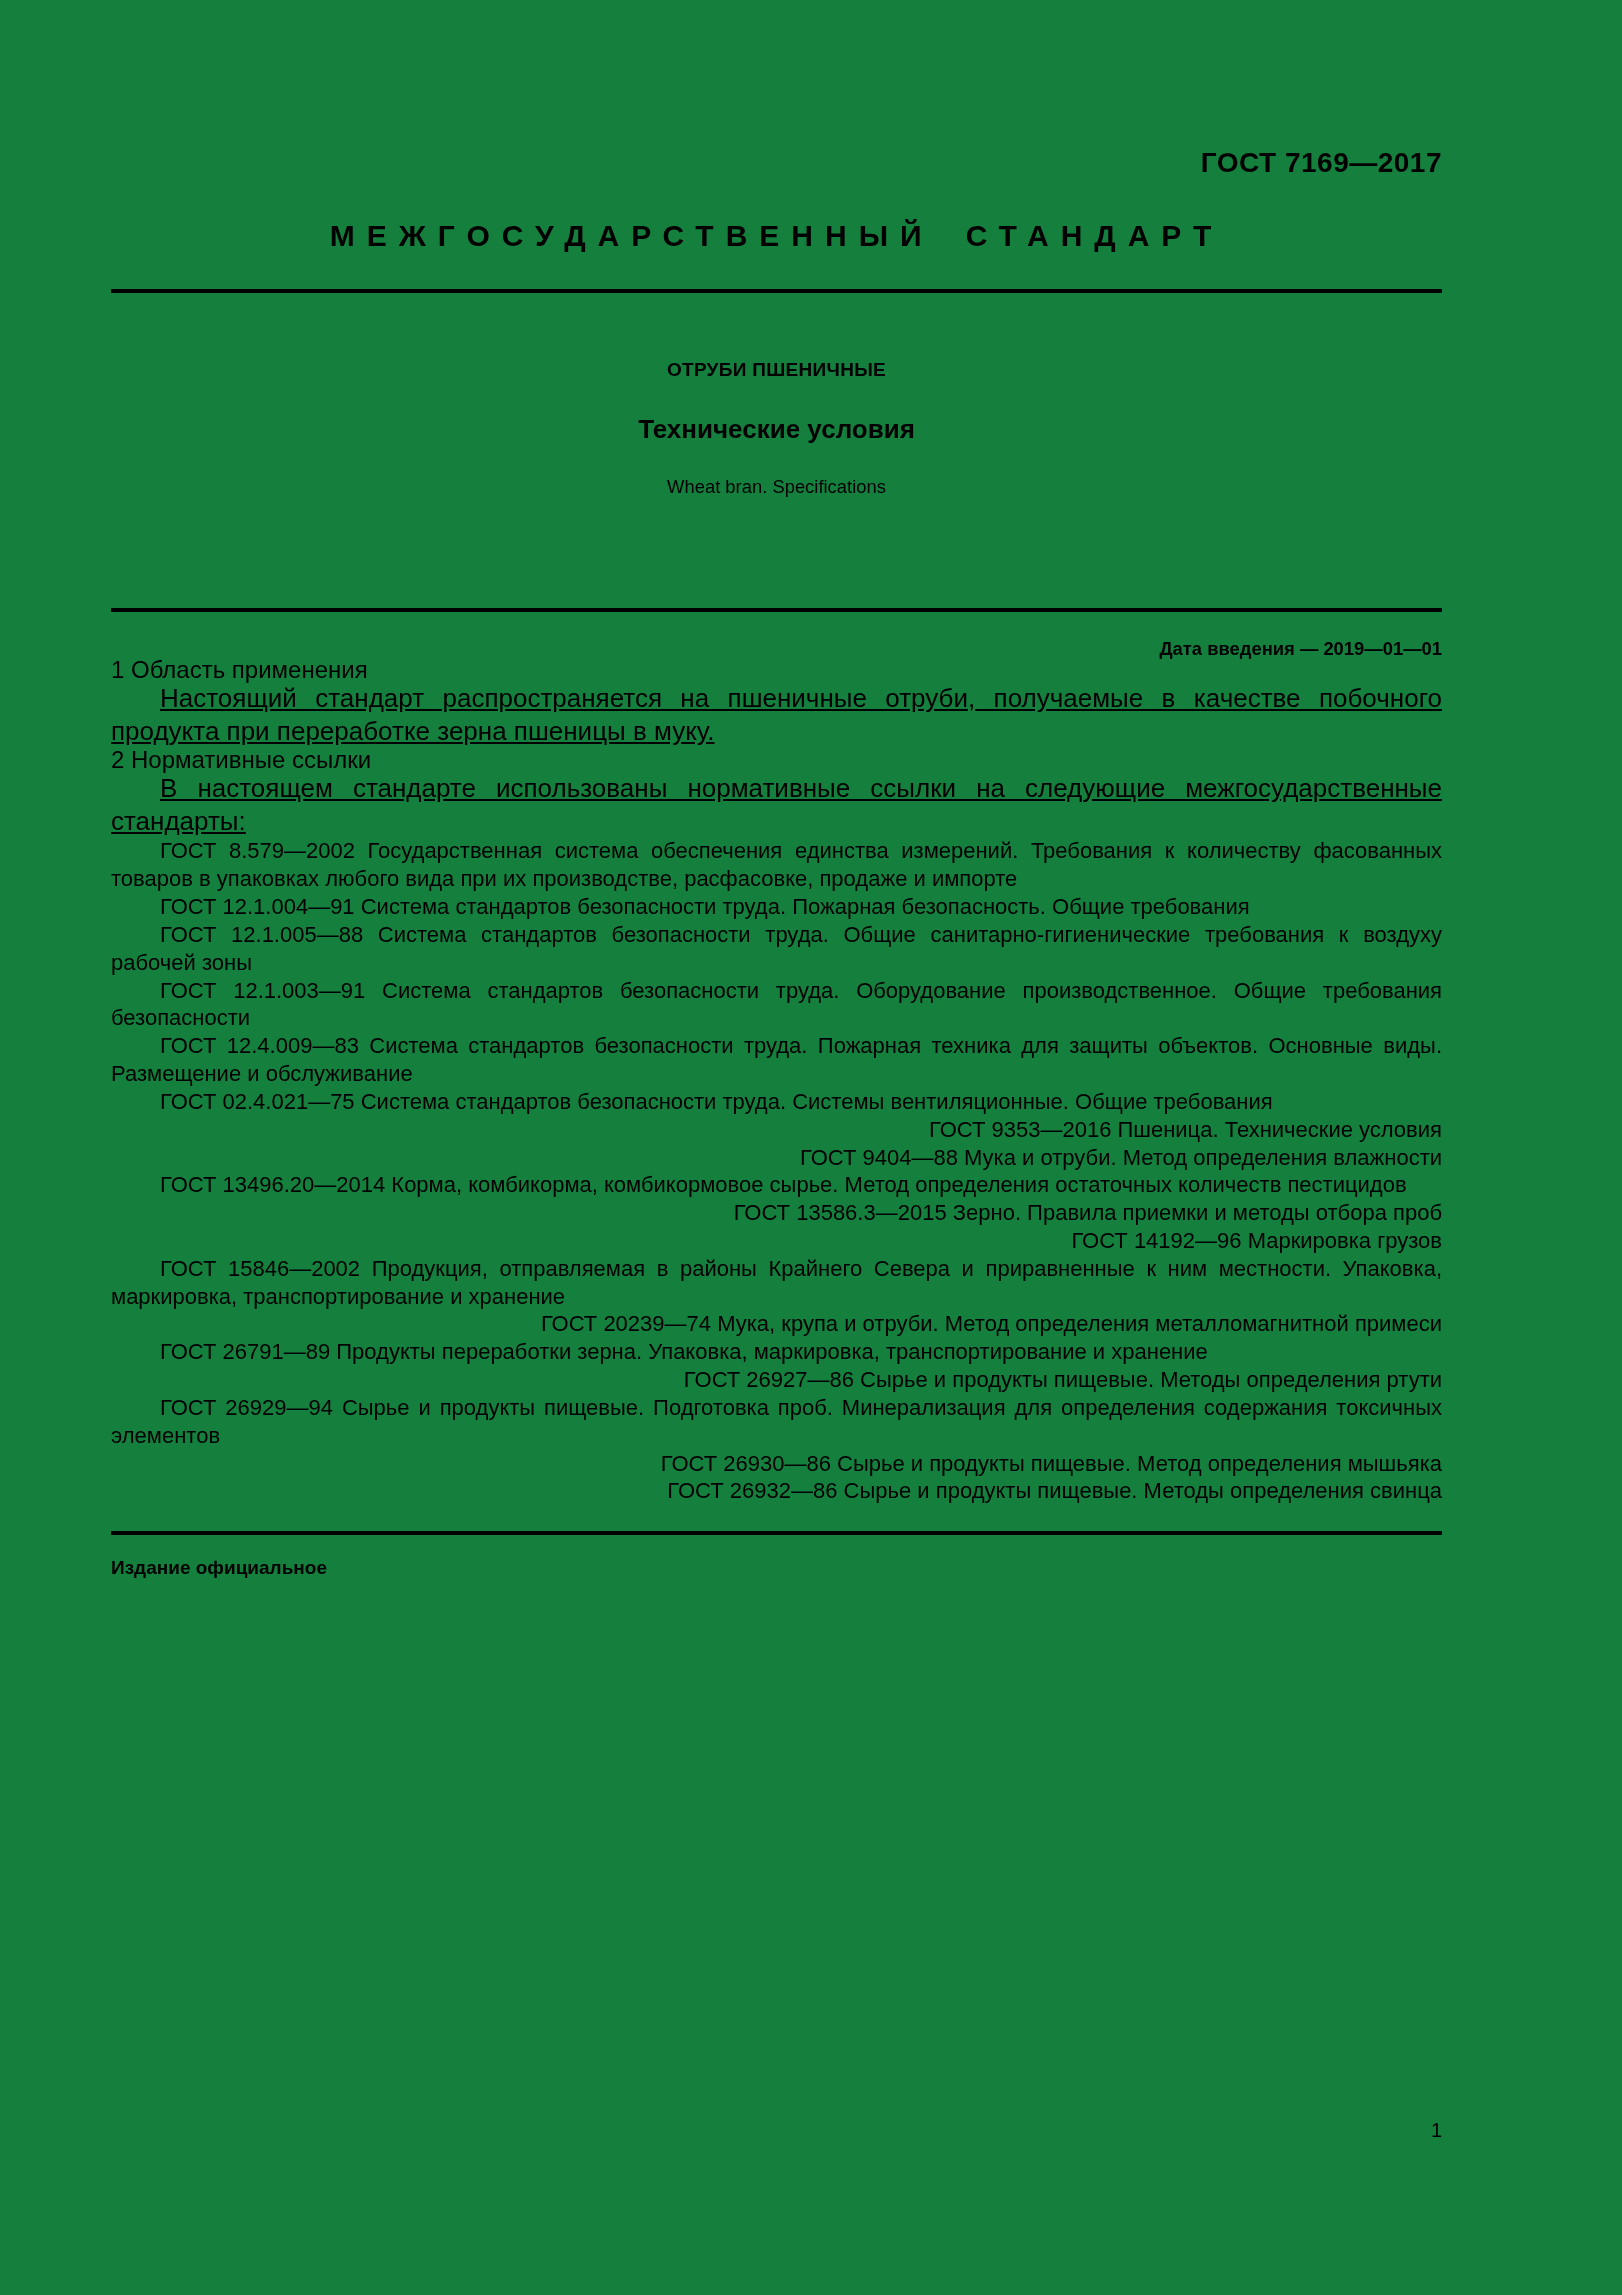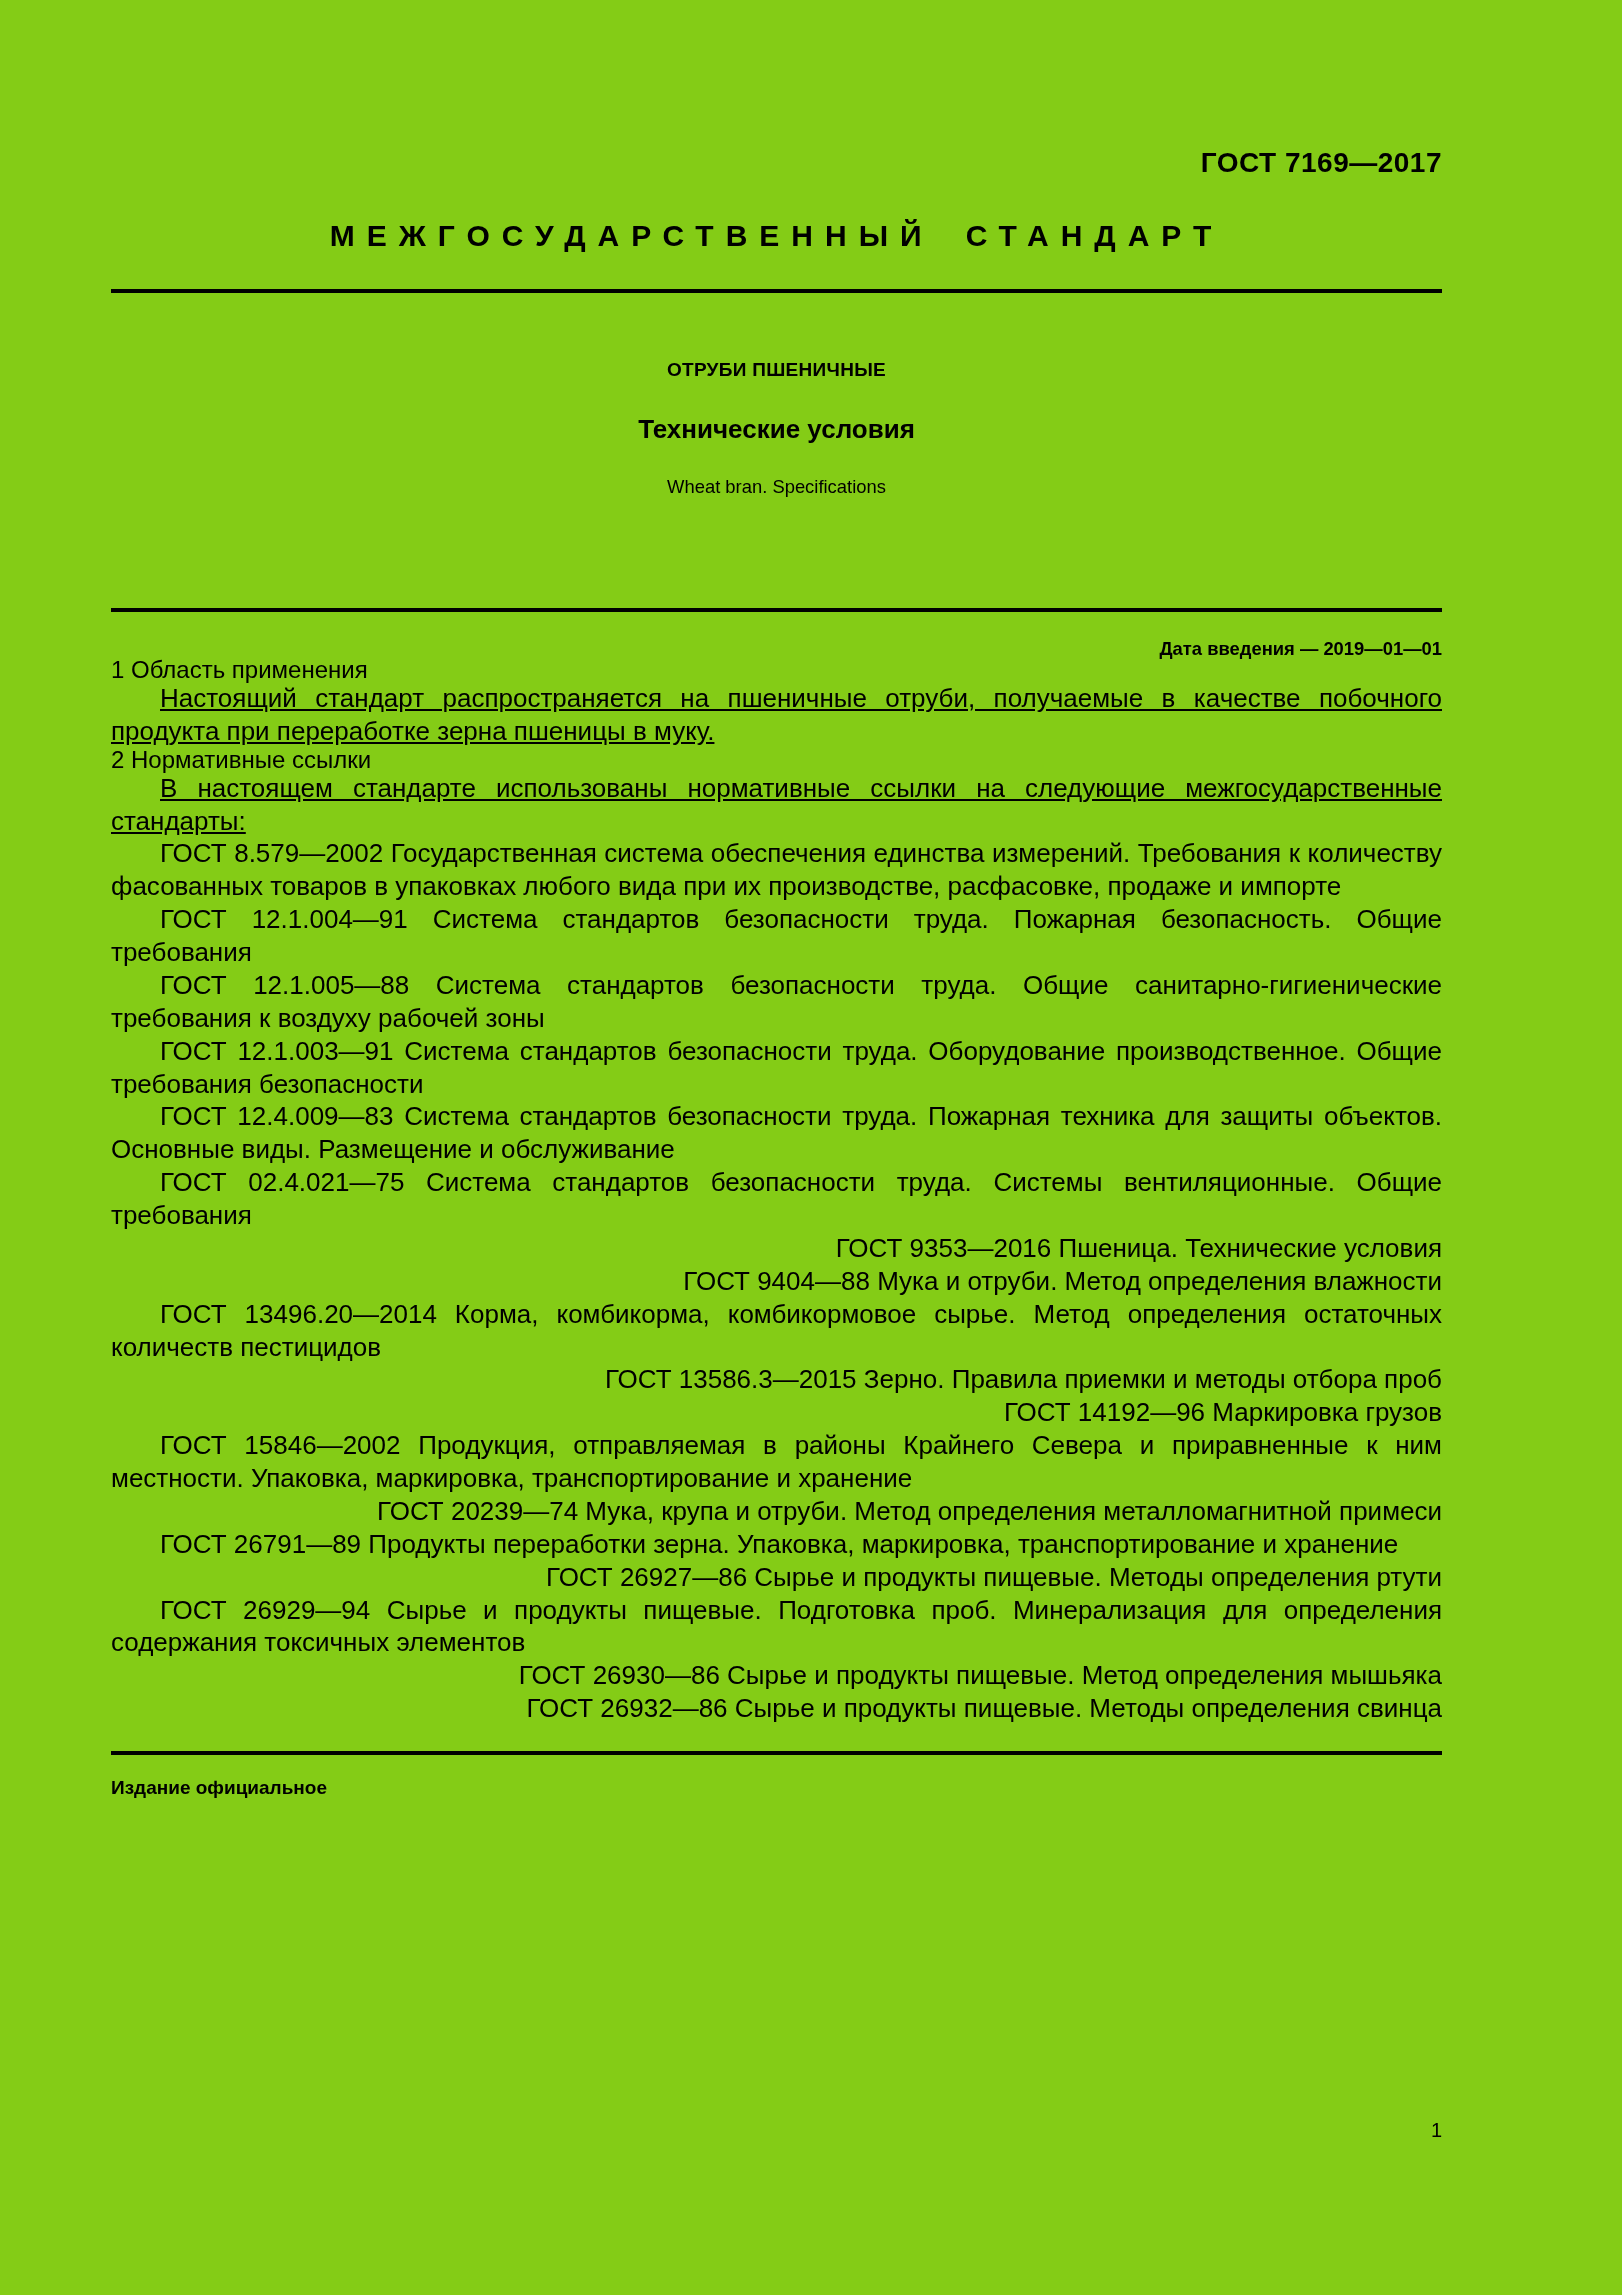--- a/index.html
+++ b/index.html
@@ -8,21 +8,21 @@
     background: #ffffff;
   }
   body {
     font-family: "Liberation Sans", sans-serif;
     color: #000000;
   }
   .page {
     position: relative;
     width: 1623px;
     height: 2295px;
-    background: #84cc16;
+    background: #15803d;
     box-sizing: border-box;
     overflow: hidden;
   }
   .content {
     position: absolute;
     left: 111px;
     top: 0;
     width: 1331px;
     height: 2295px;
   }
@@ -116,21 +116,21 @@
     text-decoration: underline;
   }
   .sec1-par { margin-top: 24.5px; }
   .sec2-par { margin-top: 24.5px; }
 
   .ref-list {
     margin: 0;
     padding: 0;
   }
   .ref-item {
-    font-size: 26px;
+    font-size: 22px;
     line-height: 1.265;
     margin: 0;
     padding: 0;
     text-indent: 49px;
     text-align: justify;
   }
   .ref-item.nojust { text-align: right; }
 
   
   .footer-note {

